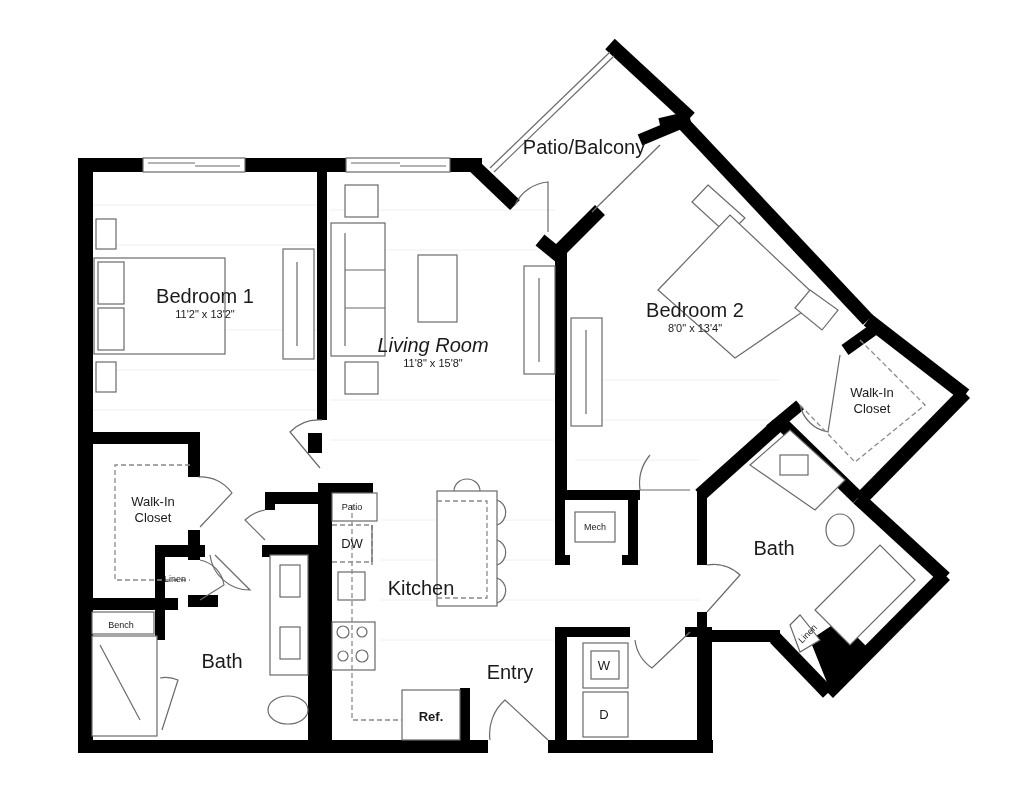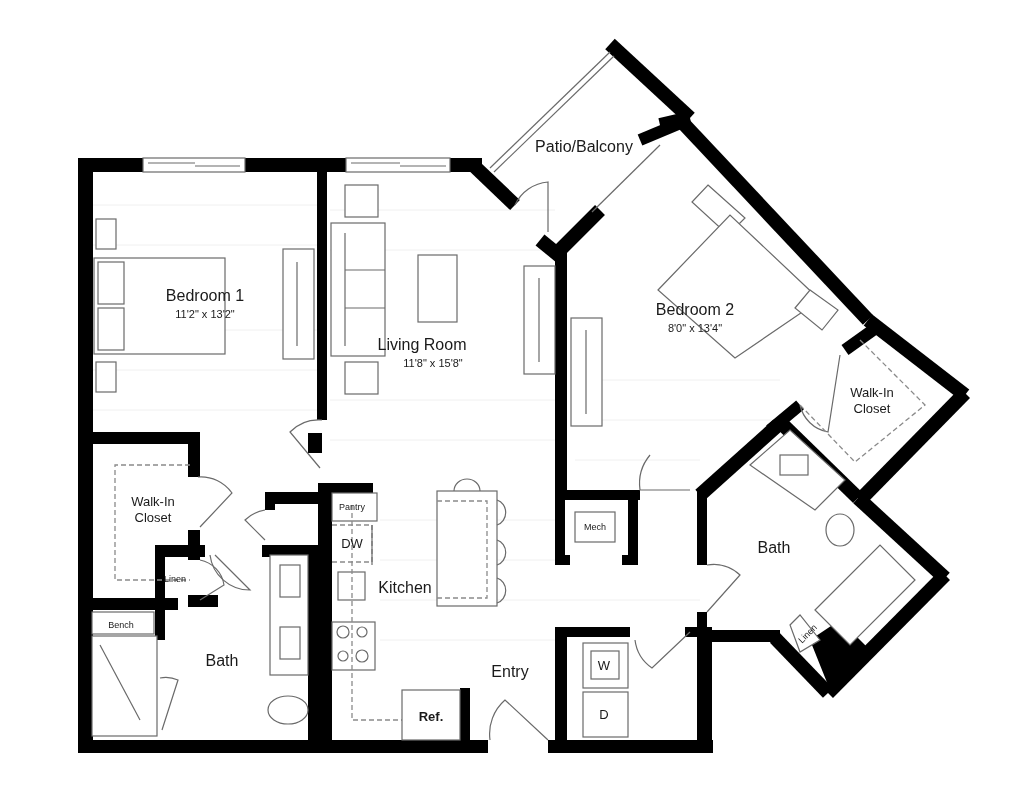--- a/index.html
+++ b/index.html
@@ -5,21 +5,21 @@
   html, body { margin: 0; padding: 0; background: #ffffff; }
   body { width: 1024px; height: 805px; position: relative; overflow: hidden; font-family: "Liberation Sans", "DejaVu Sans", sans-serif; }
   #plan { position: absolute; left: 0; top: 0; width: 1024px; height: 805px; }
   .wall { fill: #000000; }
   .wallline { stroke: #000000; fill: none; stroke-linecap: butt; }
   .thin { stroke: #6a6a6a; stroke-width: 1.2; fill: #ffffff; }
   .thinf { stroke: #6a6a6a; stroke-width: 1.2; fill: none; }
   .dash { stroke: #8a8a8a; stroke-width: 1.3; fill: none; stroke-dasharray: 5 3; }
   .tile { stroke: #f0f0f0; stroke-width: 1; fill: none; }
   .lbl { position: absolute; color: #1a1a1a; white-space: nowrap; transform: translate(-50%, -50%); text-align: center; line-height: 1.2; }
-  .room { font-size: 16px; }
+  .room { font-size: 20px; }
   .dim { font-size: 11px; }
   .small { font-size: 13px; }
   .tiny { font-size: 9px; }
   .rot { transform: translate(-50%, -50%) rotate(-45deg); }
 </style>
 </head>
 <body>
 
 <svg id="plan" viewBox="0 0 1024 805" xmlns="http://www.w3.org/2000/svg">
 
@@ -217,42 +217,42 @@
     <rect class="thin" x="575" y="512" width="40" height="30"></rect>
     <rect class="thin" x="583" y="643" width="45" height="45"></rect>
     <rect class="thin" x="591" y="651" width="28" height="28"></rect>
     <rect class="thin" x="583" y="692" width="45" height="45"></rect>
   </g>
 </svg>
 
 <div class="lbl room" style="left:205px;top:296px;">Bedroom 1</div>
 <div class="lbl dim" style="left:205px;top:315px;">11'2" x 13'2"</div>
 
-<div class="lbl room" style="left:422px;top:345px;">Living Room</div>
+<div class="lbl room" style="left:433px;top:345px;font-style:italic;">Living Room</div>
 <div class="lbl dim" style="left:433px;top:364px;">11'8" x 15'8"</div>
 
 <div class="lbl room" style="left:584px;top:147px;">Patio/Balcony</div>
 
 <div class="lbl room" style="left:695px;top:310px;">Bedroom 2</div>
 <div class="lbl dim" style="left:695px;top:329px;">8'0" x 13'4"</div>
 
 <div class="lbl small" style="left:872px;top:393px;">Walk-In</div>
 <div class="lbl small" style="left:872px;top:409px;">Closet</div>
 
 <div class="lbl small" style="left:153px;top:502px;">Walk-In</div>
 <div class="lbl small" style="left:153px;top:518px;">Closet</div>
 
 <div class="lbl tiny" style="left:175px;top:579px;">Linen</div>
 <div class="lbl tiny" style="left:121px;top:625px;">Bench</div>
 
 <div class="lbl room" style="left:222px;top:661px;">Bath</div>
 
-<div class="lbl tiny" style="left:352px;top:507px;">Pantry</div>
+<div class="lbl tiny" style="left:352px;top:507px;">Patio</div>
 <div class="lbl small" style="left:352px;top:544px;">DW</div>
-<div class="lbl room" style="left:405px;top:588px;">Kitchen</div>
+<div class="lbl room" style="left:421px;top:588px;">Kitchen</div>
 <div class="lbl small" style="left:431px;top:717px;font-weight:bold;">Ref.</div>
 
 <div class="lbl room" style="left:510px;top:672px;">Entry</div>
 
 <div class="lbl tiny" style="left:595px;top:527px;">Mech</div>
 <div class="lbl small" style="left:604px;top:666px;">W</div>
 <div class="lbl small" style="left:604px;top:715px;">D</div>
 
 <div class="lbl room" style="left:774px;top:548px;">Bath</div>
 <div class="lbl tiny rot" style="left:808px;top:634px;">Linen</div>

